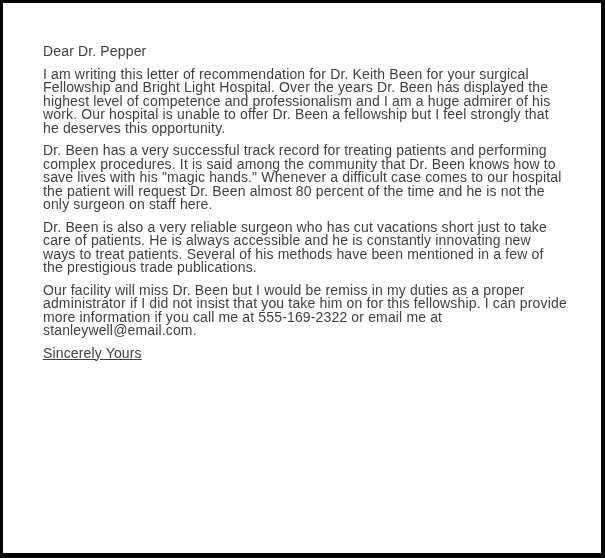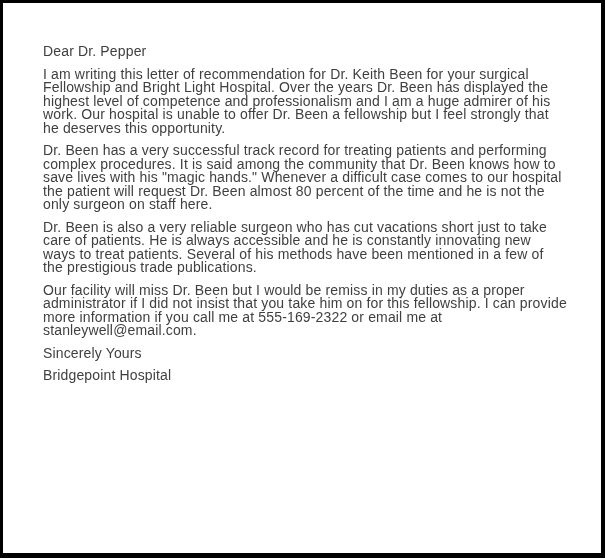--- a/index.html
+++ b/index.html
@@ -23,33 +23,32 @@
     letter-spacing: 0.15px;
     color: #3f3f3f;
     overflow: hidden;
   }
   .page p {
     margin: 0 0 9px 0;
     max-width: 528px;
   }
   .salutation { margin-bottom: 13px; }
   .body-paragraph { margin-bottom: 13px; }
-  .closing, .signature-name { margin-bottom: 7px; }
+  .closing, .signature-name { margin-bottom: 7px; text-decoration: underline; }
 </style>
 </head>
 <body>
 
 <div class="page">
   <p class="salutation">Dear Dr. Pepper</p>
 
   <p class="body-paragraph">I am writing this letter of recommendation for Dr. Keith Been for your surgical Fellowship and Bright Light Hospital. Over the years Dr. Been has displayed the highest level of competence and professionalism and I am a huge admirer of his work. Our hospital is unable to offer Dr. Been a fellowship but I feel strongly that he deserves this opportunity.</p>
 
   <p class="body-paragraph">Dr. Been has a very successful track record for treating patients and performing complex procedures. It is said among the community that Dr. Been knows how to save lives with his "magic hands." Whenever a difficult case comes to our hospital the patient will request Dr. Been almost 80 percent of the time and he is not the only surgeon on staff here.</p>
 
   <p class="body-paragraph">Dr. Been is also a very reliable surgeon who has cut vacations short just to take care of patients. He is always accessible and he is constantly innovating new ways to treat patients. Several of his methods have been mentioned in a few of the prestigious trade publications.</p>
 
   <p class="body-paragraph">Our facility will miss Dr. Been but I would be remiss in my duties as a proper administrator if I did not insist that you take him on for this fellowship. I can provide more information if you call me at 555-169-2322 or email me at stanleywell@email.com.</p>
 
   <p class="closing">Sincerely Yours</p>
 
 
-  <p class="signature-org">Bridgepoint Hospital</p>
 </div>
 
 </body></html>

